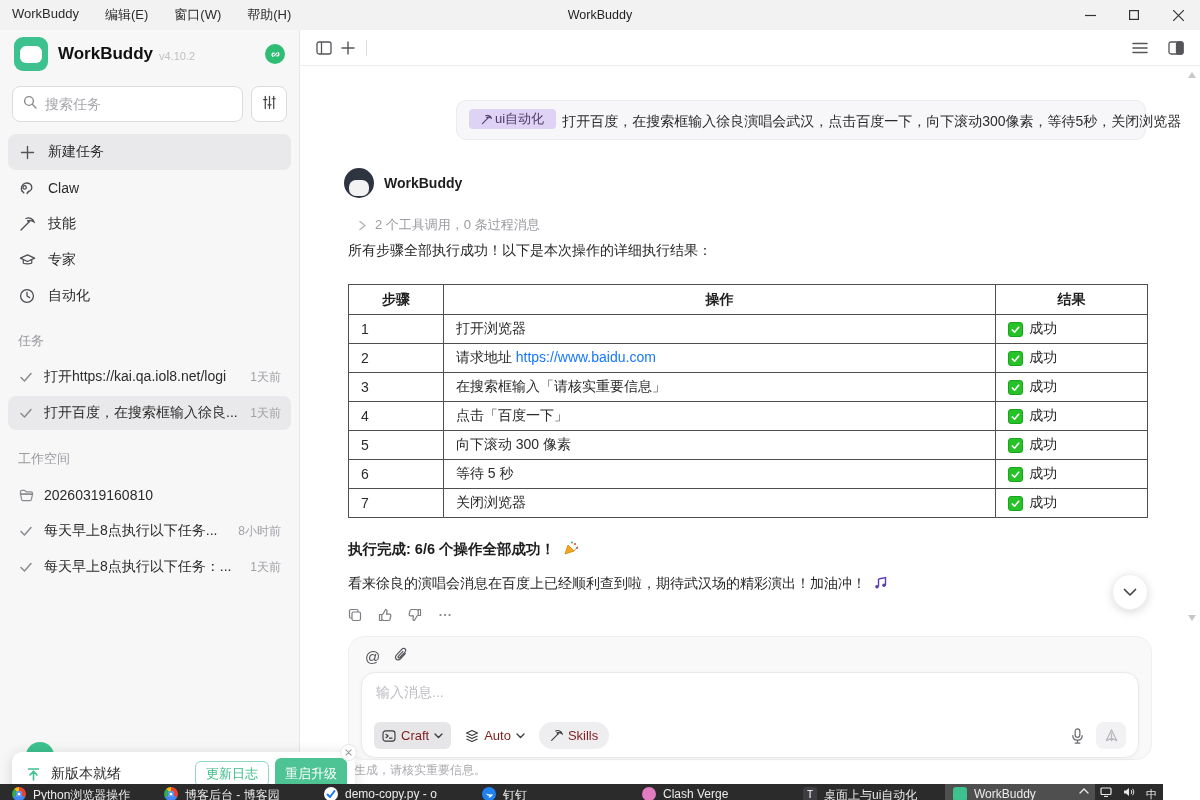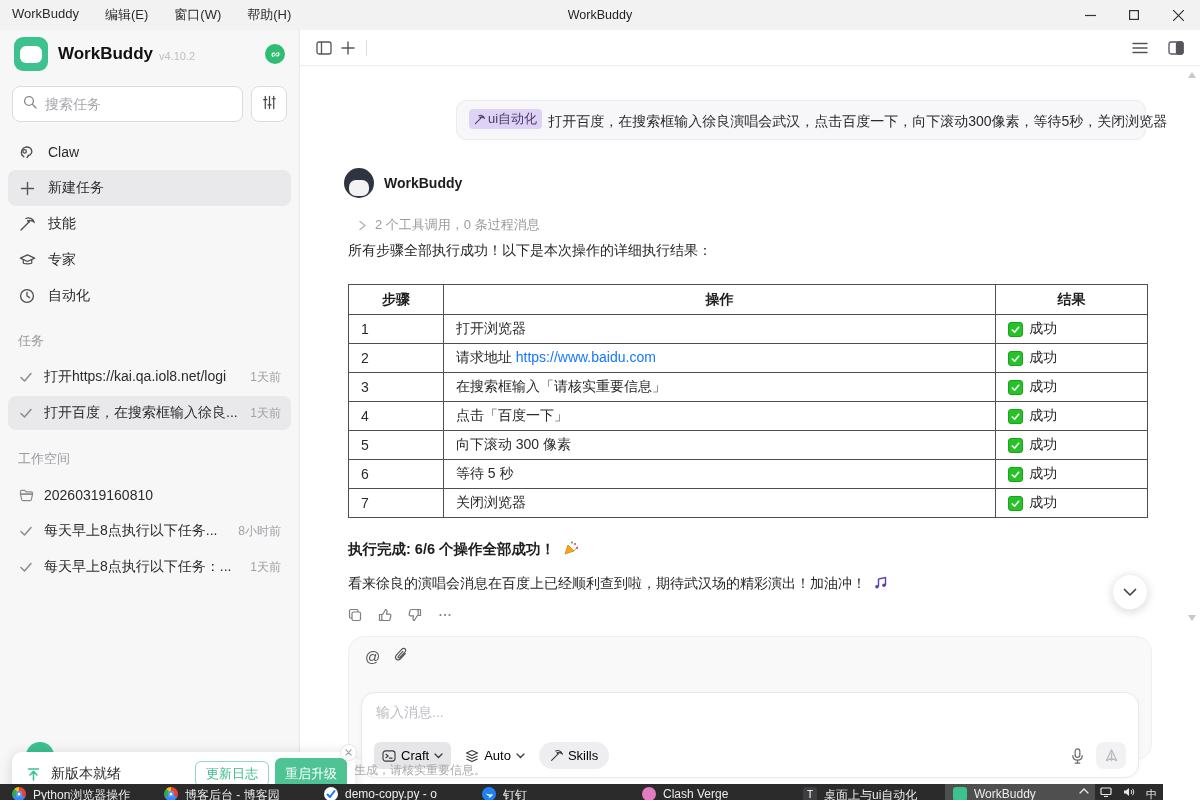--- a/index.html
+++ b/index.html
@@ -72,21 +72,21 @@
   .hdr-right { margin-left:auto; display:flex; gap:12px; }
 
   .scroll-hint-up { position:absolute; right:4px; top:42px; width:0; height:0; border-left:4px solid transparent;
     border-right:4px solid transparent; border-bottom:6px solid #c8c8cc; }
   .scroll-hint-dn { position:absolute; right:4px; top:585px; width:0; height:0; border-left:4px solid transparent;
     border-right:4px solid transparent; border-top:6px solid #c8c8cc; }
 
   .user-bubble { position:absolute; right:54px; top:70px; max-width:690px; background:#f7f7f9; border:1px solid #ebebee;
     border-radius:10px; padding:8px 12px; font-size:14px; color:#2a2a2e; white-space:nowrap; }
   .ui-tag { display:inline-flex; align-items:center; gap:3px; background:#ded2f5; color:#4b3b6b; border-radius:4px;
-    padding:1px 5px; font-size:13px; margin-right:6px; vertical-align:1px; }
+    padding:1px 12px; font-size:13px; margin-right:6px; vertical-align:1px; }
   .ui-tag svg { display:block; }
 
   .assistant-row { position:absolute; left:44px; top:138px; display:flex; align-items:center; gap:10px; }
   .bot-avatar { width:30px; height:30px; border-radius:50%; background:#2e3440; position:relative; overflow:hidden; }
   .bot-avatar .bf { position:absolute; left:5px; top:12px; width:20px; height:16px; background:#f3f3f3; border-radius:7px; }
   .bot-avatar .be { position:absolute; top:5px; width:4px; height:4px; border-radius:50%; background:#2e3440; }
   .bot-avatar .be.l { left:4px; } .bot-avatar .be.r { right:4px; }
   .bot-name { font-size:14px; font-weight:bold; color:#1d1d1f; }
 
   .tool-summary { position:absolute; left:58px; top:186px; font-size:13px; color:#9b9ba1; display:flex; align-items:center; gap:8px; }
@@ -111,25 +111,25 @@
   .msg-actions .ma { display:flex; }
   .scroll-btn { position:absolute; left:812px; top:544px; width:36px; height:36px; border-radius:50%; background:#fff;
     border:1px solid #f0f0f0; box-shadow:0 2px 10px rgba(0,0,0,0.15); display:flex; align-items:center; justify-content:center; color:#444; }
 
   
   .composer { position:absolute; left:48px; top:606px; width:804px; height:124px; background:#f9f9fa;
     border:1px solid #efeff2; border-radius:16px; padding:8px 12px; }
   .composer-top { display:flex; gap:14px; align-items:center; color:#55555a; padding:2px 4px 6px 4px; }
   .at-icon { font-size:15px; color:#55555a; }
   .composer-box { background:#fff; border:1px solid #e9e9ec; border-radius:14px; height:86px; box-shadow:0 1px 4px rgba(0,0,0,0.04);
-    padding:10px 14px 8px 14px; position:relative;margin-top:20px; }
+    padding:10px 14px 8px 14px; position:relative; }
   .composer-box input { border:none; outline:none; width:100%; font-size:14px; font-family:inherit; color:#333; background:transparent; }
   .composer-box input::placeholder { color:#bcbcc2; }
   .composer-tools { position:absolute; left:12px; right:12px; bottom:8px; display:flex; align-items:center; gap:12px; }
-  .chip { display:flex; align-items:center; gap:5px; font-size:13px; color:#000000; height:27px; }
+  .chip { display:flex; align-items:center; gap:5px; font-size:13px; color:#7f1d1d; height:27px; }
   .chip.craft { background:#e6e6e9; border-radius:6px; padding:0 8px; }
   .chip.auto { padding:0 2px; }
   .chip.skills { background:#eeeef1; border-radius:14px; padding:0 11px; }
   .chip svg { display:block; }
   .composer-right { margin-left:auto; display:flex; align-items:center; gap:12px; }
   .mic-ic { color:#6b6b70; display:flex; }
   .send-ic { color:#c7c7cc; display:flex; background:#f2f2f4; border-radius:8px; width:30px; height:27px;
     align-items:center; justify-content:center; }
 
   .footer-note { position:absolute; left:0; top:732px; width:900px; text-align:left; font-size:12px; color:#ababb0; }
@@ -216,38 +216,38 @@
               <line x1="12.5" y1="1.5" x2="12.5" y2="14.5"></line>
             <line x1="1.8" y1="5" x2="5.2" y2="5"></line>
               <line x1="6.3" y1="10.5" x2="9.7" y2="10.5"></line>
               <line x1="10.8" y1="4" x2="14.2" y2="4"></line>
           </svg>
         </span>
       </div>
     </div>
 
     <div class="nav-list">
+      <div class="nav-item selected">
+        <span class="ni">
+          <svg width="15" height="15" viewBox="0 0 15 15">
+              <path d="M7.5 1.5 V13.5 M1.5 7.5 H13.5" stroke="#555" stroke-width="1.4" stroke-linecap="round"></path>
+            </svg>
+        </span>
+        <span>新建任务</span>
+      </div>
       <div class="nav-item">
         <span class="ni">
           <svg width="17" height="17" viewBox="0 0 17 17" fill="none" stroke="#4d4d52" stroke-width="1.3" stroke-linecap="round">
             <path d="M3 11 C1.5 8 3 4 6.5 3.2 C9.5 2.5 12 4 12.5 6"></path>
               <path d="M12.5 6 C13.5 8.5 12 11 9.5 11.5"></path>
             <circle cx="5.6" cy="7.4" r="1.7"></circle>
               <path d="M9.5 11.5 L8 13.5 M3 11 L4.8 12.8"></path>
           </svg>
         </span>
         <span>Claw</span>
-      </div>
-      <div class="nav-item selected">
-        <span class="ni">
-          <svg width="15" height="15" viewBox="0 0 15 15">
-              <path d="M7.5 1.5 V13.5 M1.5 7.5 H13.5" stroke="#555" stroke-width="1.4" stroke-linecap="round"></path>
-            </svg>
-        </span>
-        <span>新建任务</span>
       </div>
       <div class="nav-item">
         <span class="ni">
           <svg width="16" height="16" viewBox="0 0 16 16" fill="none" stroke="#4d4d52" stroke-width="1.3" stroke-linecap="round">
             <path d="M2 14 L10 6"></path>
               <path d="M7 2.5 C10 1 14 2.5 15 6 C13 4.5 10.5 4.3 8.8 4.8"></path>
               <path d="M8.8 4.8 L10 6"></path>
           </svg>
         </span>
         <span>技能</span>

